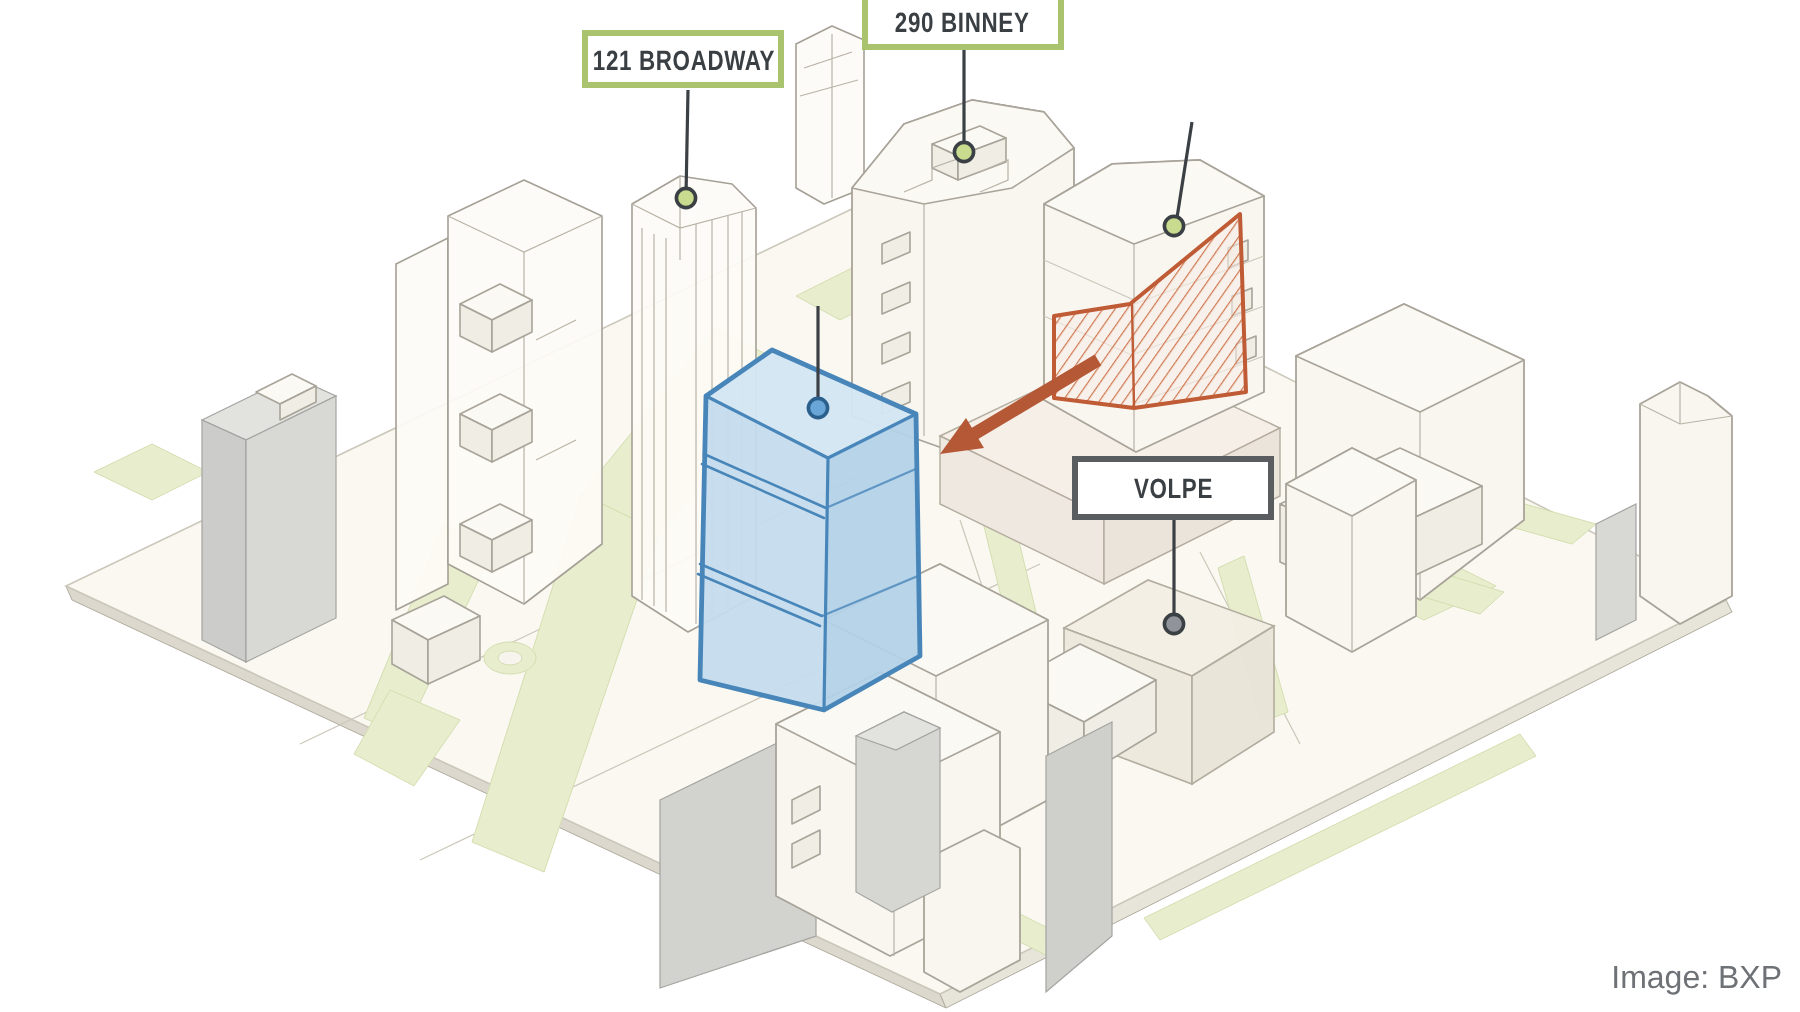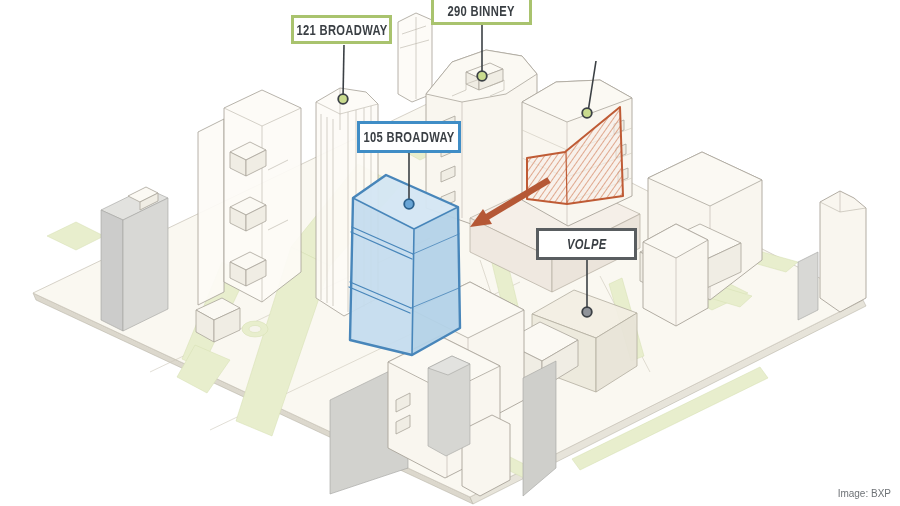--- a/index.html
+++ b/index.html
@@ -24,21 +24,21 @@
     position:absolute;background:#ffffff;border:3px solid #a9c36e;
     display:flex;align-items:center;justify-content:center;
     color:#3a3f44;font-weight:bold;font-size:14px;line-height:1;
     box-sizing:border-box;
   }
   .label span{display:inline-block;transform:scaleX(.8);transform-origin:center;
     white-space:nowrap;letter-spacing:.4px;}
   .label.blue{border-color:#3f8dc6;}
   .label.dark{border-color:#595d60;}
   .credit{
-    position:absolute;right:9px;bottom:7px;color:#6e7276;font-size:10px;
+    position:absolute;right:9px;bottom:7px;color:#6e7276;font-size:16px;
   }
 </style>
 </head>
 <body>
 
 <div class="stage">
 
 <svg width="900" height="506" viewBox="0 0 900 506">
   <defs>
     <pattern id="hatch" width="5" height="5" patternUnits="userSpaceOnUse" patternTransform="rotate(35)">
@@ -228,23 +228,20 @@
 
 <div class="label" style="left:291px;top:15px;width:101px;height:29px;">
   <span>121 BROADWAY</span>
 </div>
 
 <div class="label" style="left:431px;top:-4px;width:101px;height:29px;">
   <span>290 BINNEY</span>
 </div>
 
 
-<div class="label blue" style="left:357px;top:121px;width:104px;height:32px;">
-  <span>105 BROADWAY</span>
-</div>
-
-<div class="label dark" style="left:536px;top:228px;width:101px;height:32px;font-style:italic;">
+
+<div class="label dark" style="left:536px;top:228px;width:101px;height:32px;">
   <span>VOLPE</span>
 </div>
 
 <div class="credit">Image: BXP</div>
 
 </div>
 
 </body></html>

